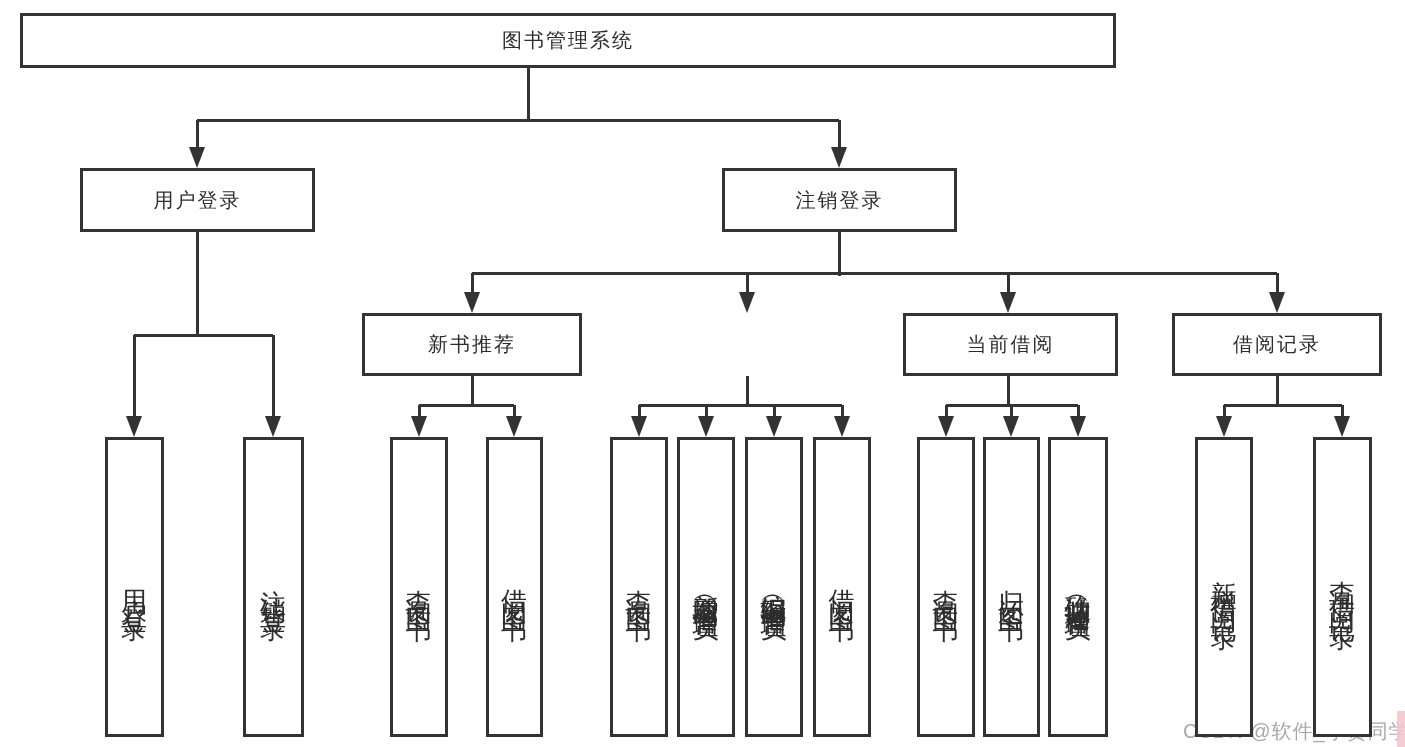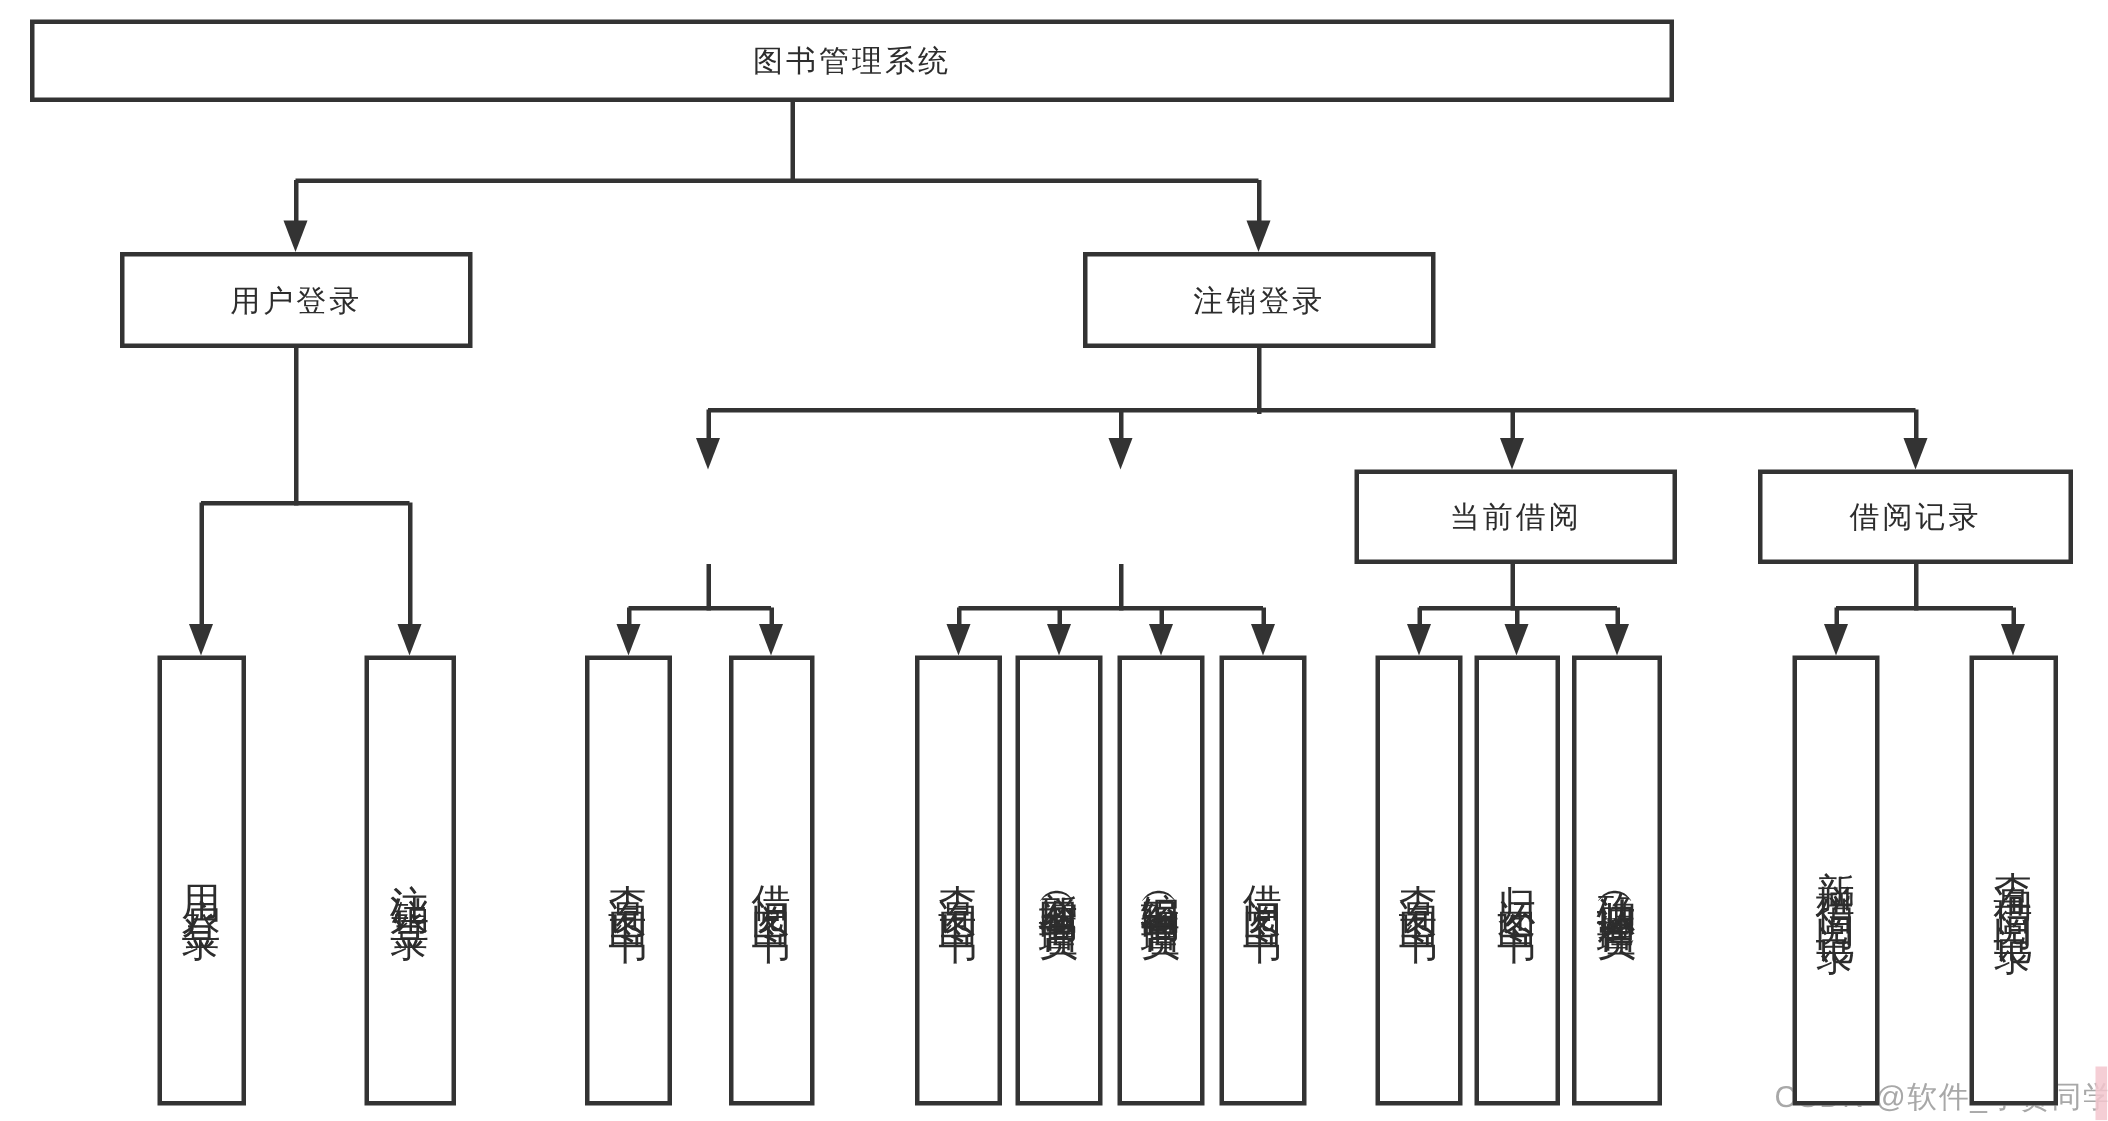--- a/index.html
+++ b/index.html
@@ -71,20 +71,23 @@
   <div id="watermark">CSDN @软件_小贺同学</div>
   <div id="wm-strip" style="background: rgb(243, 198, 206);"></div>
 <div class="node" style="left: 20px; top: 13px; width: 1096px; height: 55px;">
       <span>图书管理系统</span>
     </div>
     <div class="node" style="left: 80px; top: 168px; width: 235px; height: 64px;">
       <span>用户登录</span>
     </div>
     <div class="node" style="left: 722px; top: 168px; width: 235px; height: 64px;">
       <span>注销登录</span>
+    </div>
+    <div class="node" style="left: 362px; top: 313px; width: 220px; height: 63px;">
+      <span>新书推荐</span>
     </div>
     <div class="node" style="left: 903px; top: 313px; width: 215px; height: 63px;">
       <span>当前借阅</span>
     </div>
     <div class="node" style="left: 1172px; top: 313px; width: 210px; height: 63px;">
       <span>借阅记录</span>
     </div>
     <div class="node v" style="left: 105px; top: 437px; width: 59px; height: 300px;">
       <span style="letter-spacing: 9px;">用户登录</span>
     </div>

